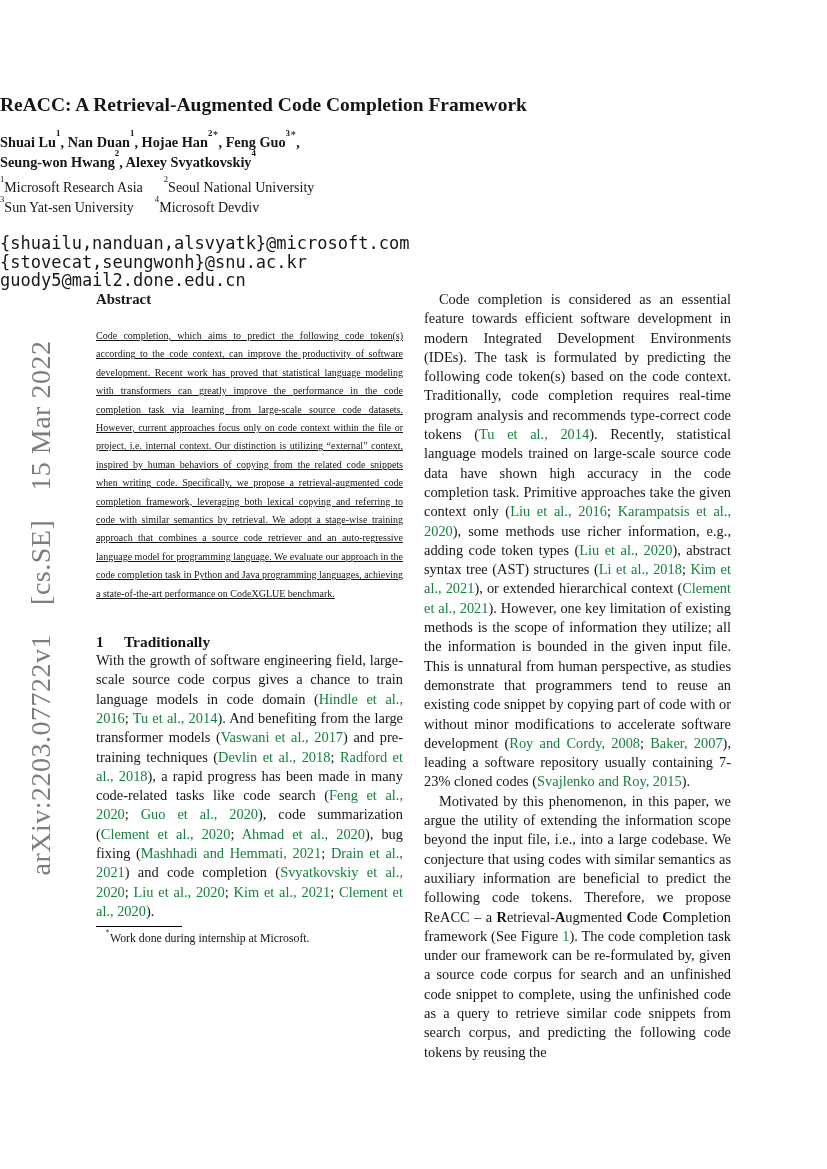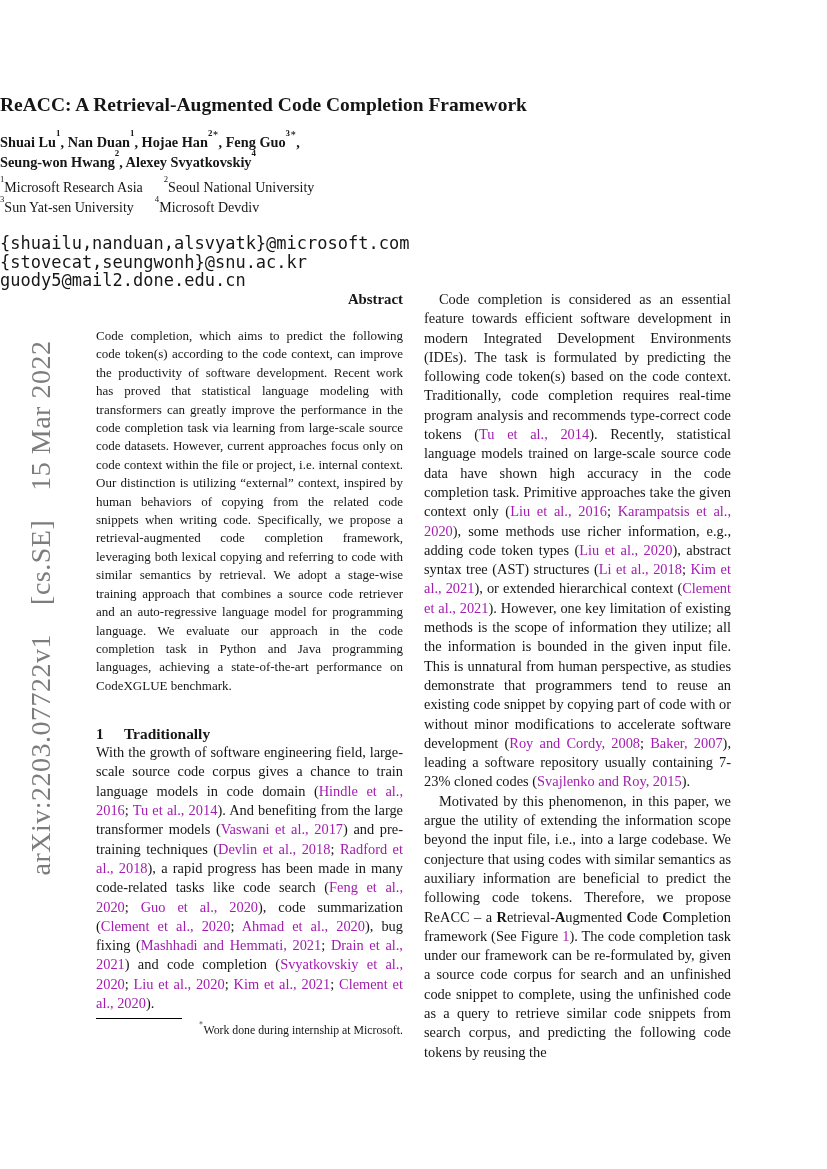--- a/index.html
+++ b/index.html
@@ -18,32 +18,32 @@
   .header{position:absolute;top:93px;left:0;width:100%;text-align:left;}
   .title{font-size:19.5px;font-weight:bold;line-height:24px;}
   .authors{margin-top:15px;font-size:14.3px;font-weight:bold;line-height:20px;}
   .affils{margin-top:6px;font-size:14px;line-height:20px;}
   .emails{margin-top:16px;font-family:"DejaVu Sans Mono","Liberation Mono",monospace;font-size:17px;line-height:18.5px;}
   sup.s{font-size:62%;position:relative;top:-0.55em;line-height:0;}
   
   .col{position:absolute;top:290px;width:307px;font-size:14.4px;line-height:19.3px;text-align:justify;}
   .col-left{left:96px;}
   .col-right{left:424px;}
-  .abstract-heading{text-align:right;font-weight:bold;font-size:14.8px;margin:0 0 19px 0;line-height:18px;}
-  .abstract-body{margin:0 22px 0 26px;font-size:13px;line-height:18.4px;text-align:justify;}
+  .abstract-heading{text-align:left;font-weight:bold;font-size:14.8px;margin:0 0 19px 0;line-height:18px;}
+  .abstract-body{margin:0 22px 0 26px;font-size:10px;line-height:18.4px;text-align:justify;text-decoration:underline;}
   .section-heading{margin-top:29px;font-size:15.4px;font-weight:bold;line-height:19px;}
   .section-heading .num{display:inline-block;width:28px;}
   .para{margin:0;}
   .intro-para{}
   .indent{text-indent:15px;}
-  .cite{color:#a21caf;}
+  .cite{color:#15803d;}
   .bld{font-weight:bold;}
   .footnote-block{margin-top:5px;}
   .footnote-rule{width:86px;border-top:1px solid #000;height:0;margin-bottom:4px;}
-  .footnote-text{font-size:11.8px;line-height:14.5px;text-align:right;text-indent:9px;}
+  .footnote-text{font-size:11.8px;line-height:14.5px;text-align:left;text-indent:9px;}
 </style>
 </head>
 <body>
 
 <div class="page">
 
   <div class="arxiv-banner">arXiv:2203.07722v1  [cs.SE]  15 Mar 2022</div>
 
   <div class="header">
     <div class="title">ReACC: A Retrieval-Augmented Code Completion Framework</div>

